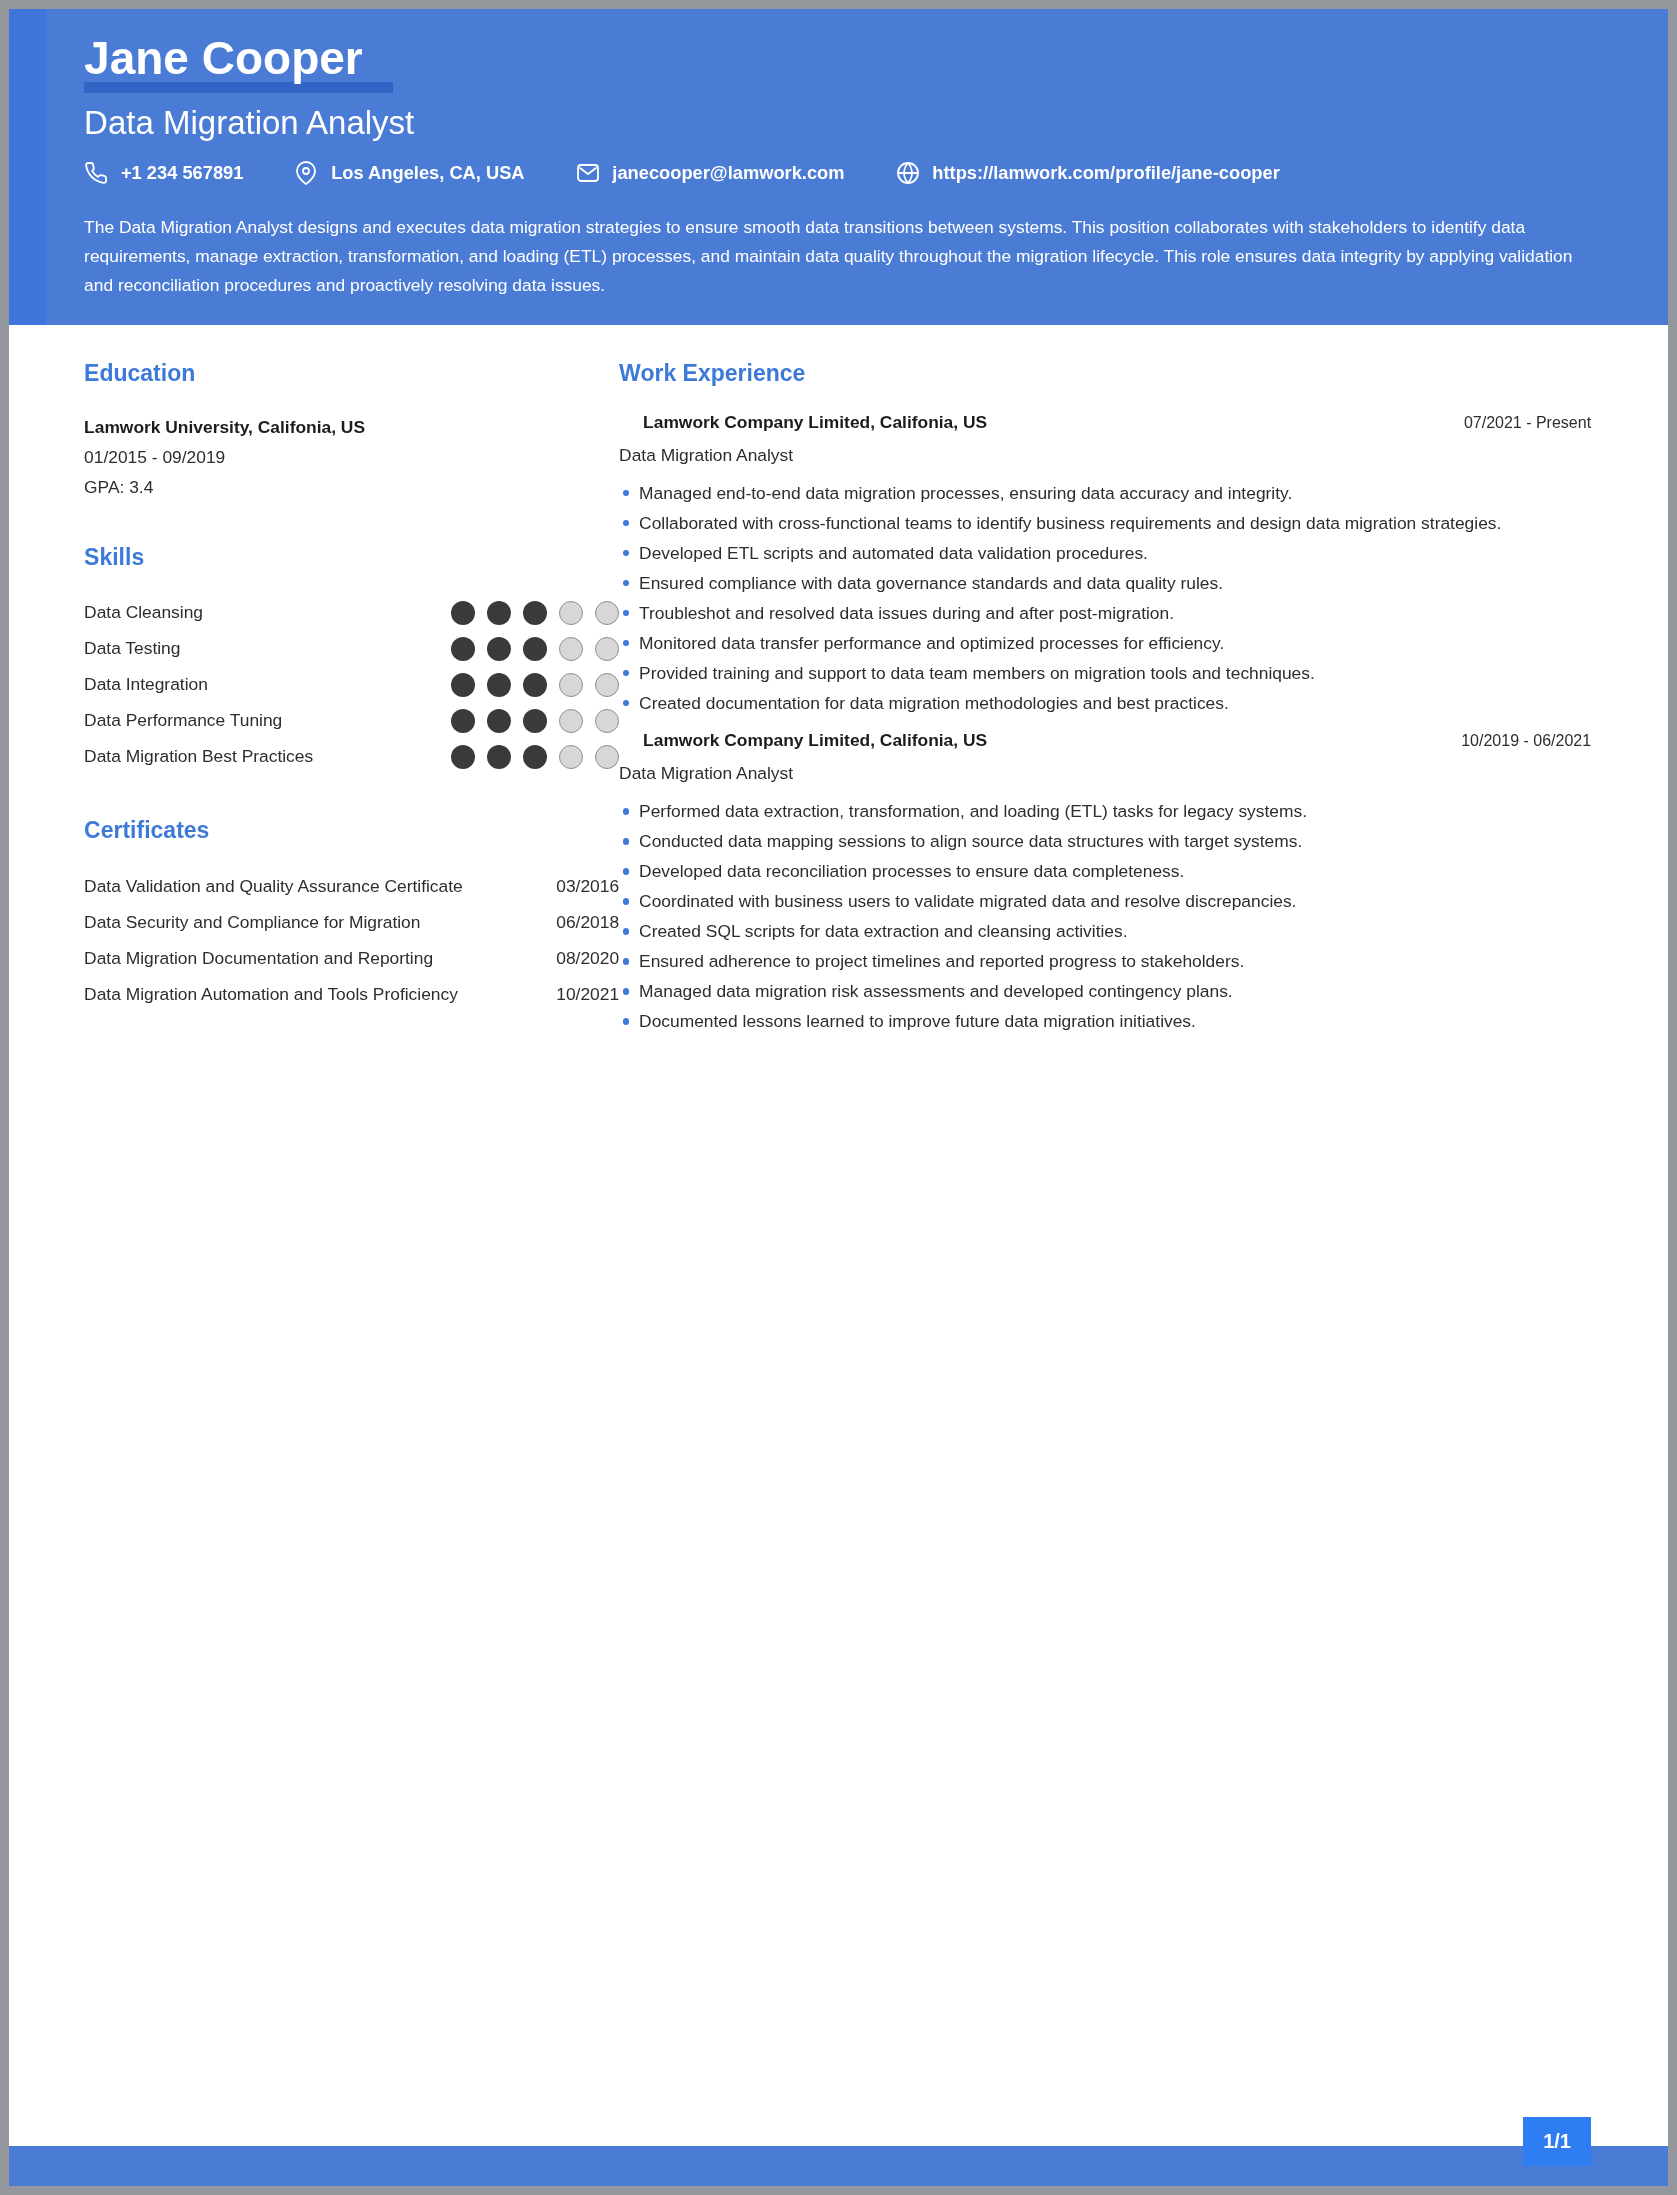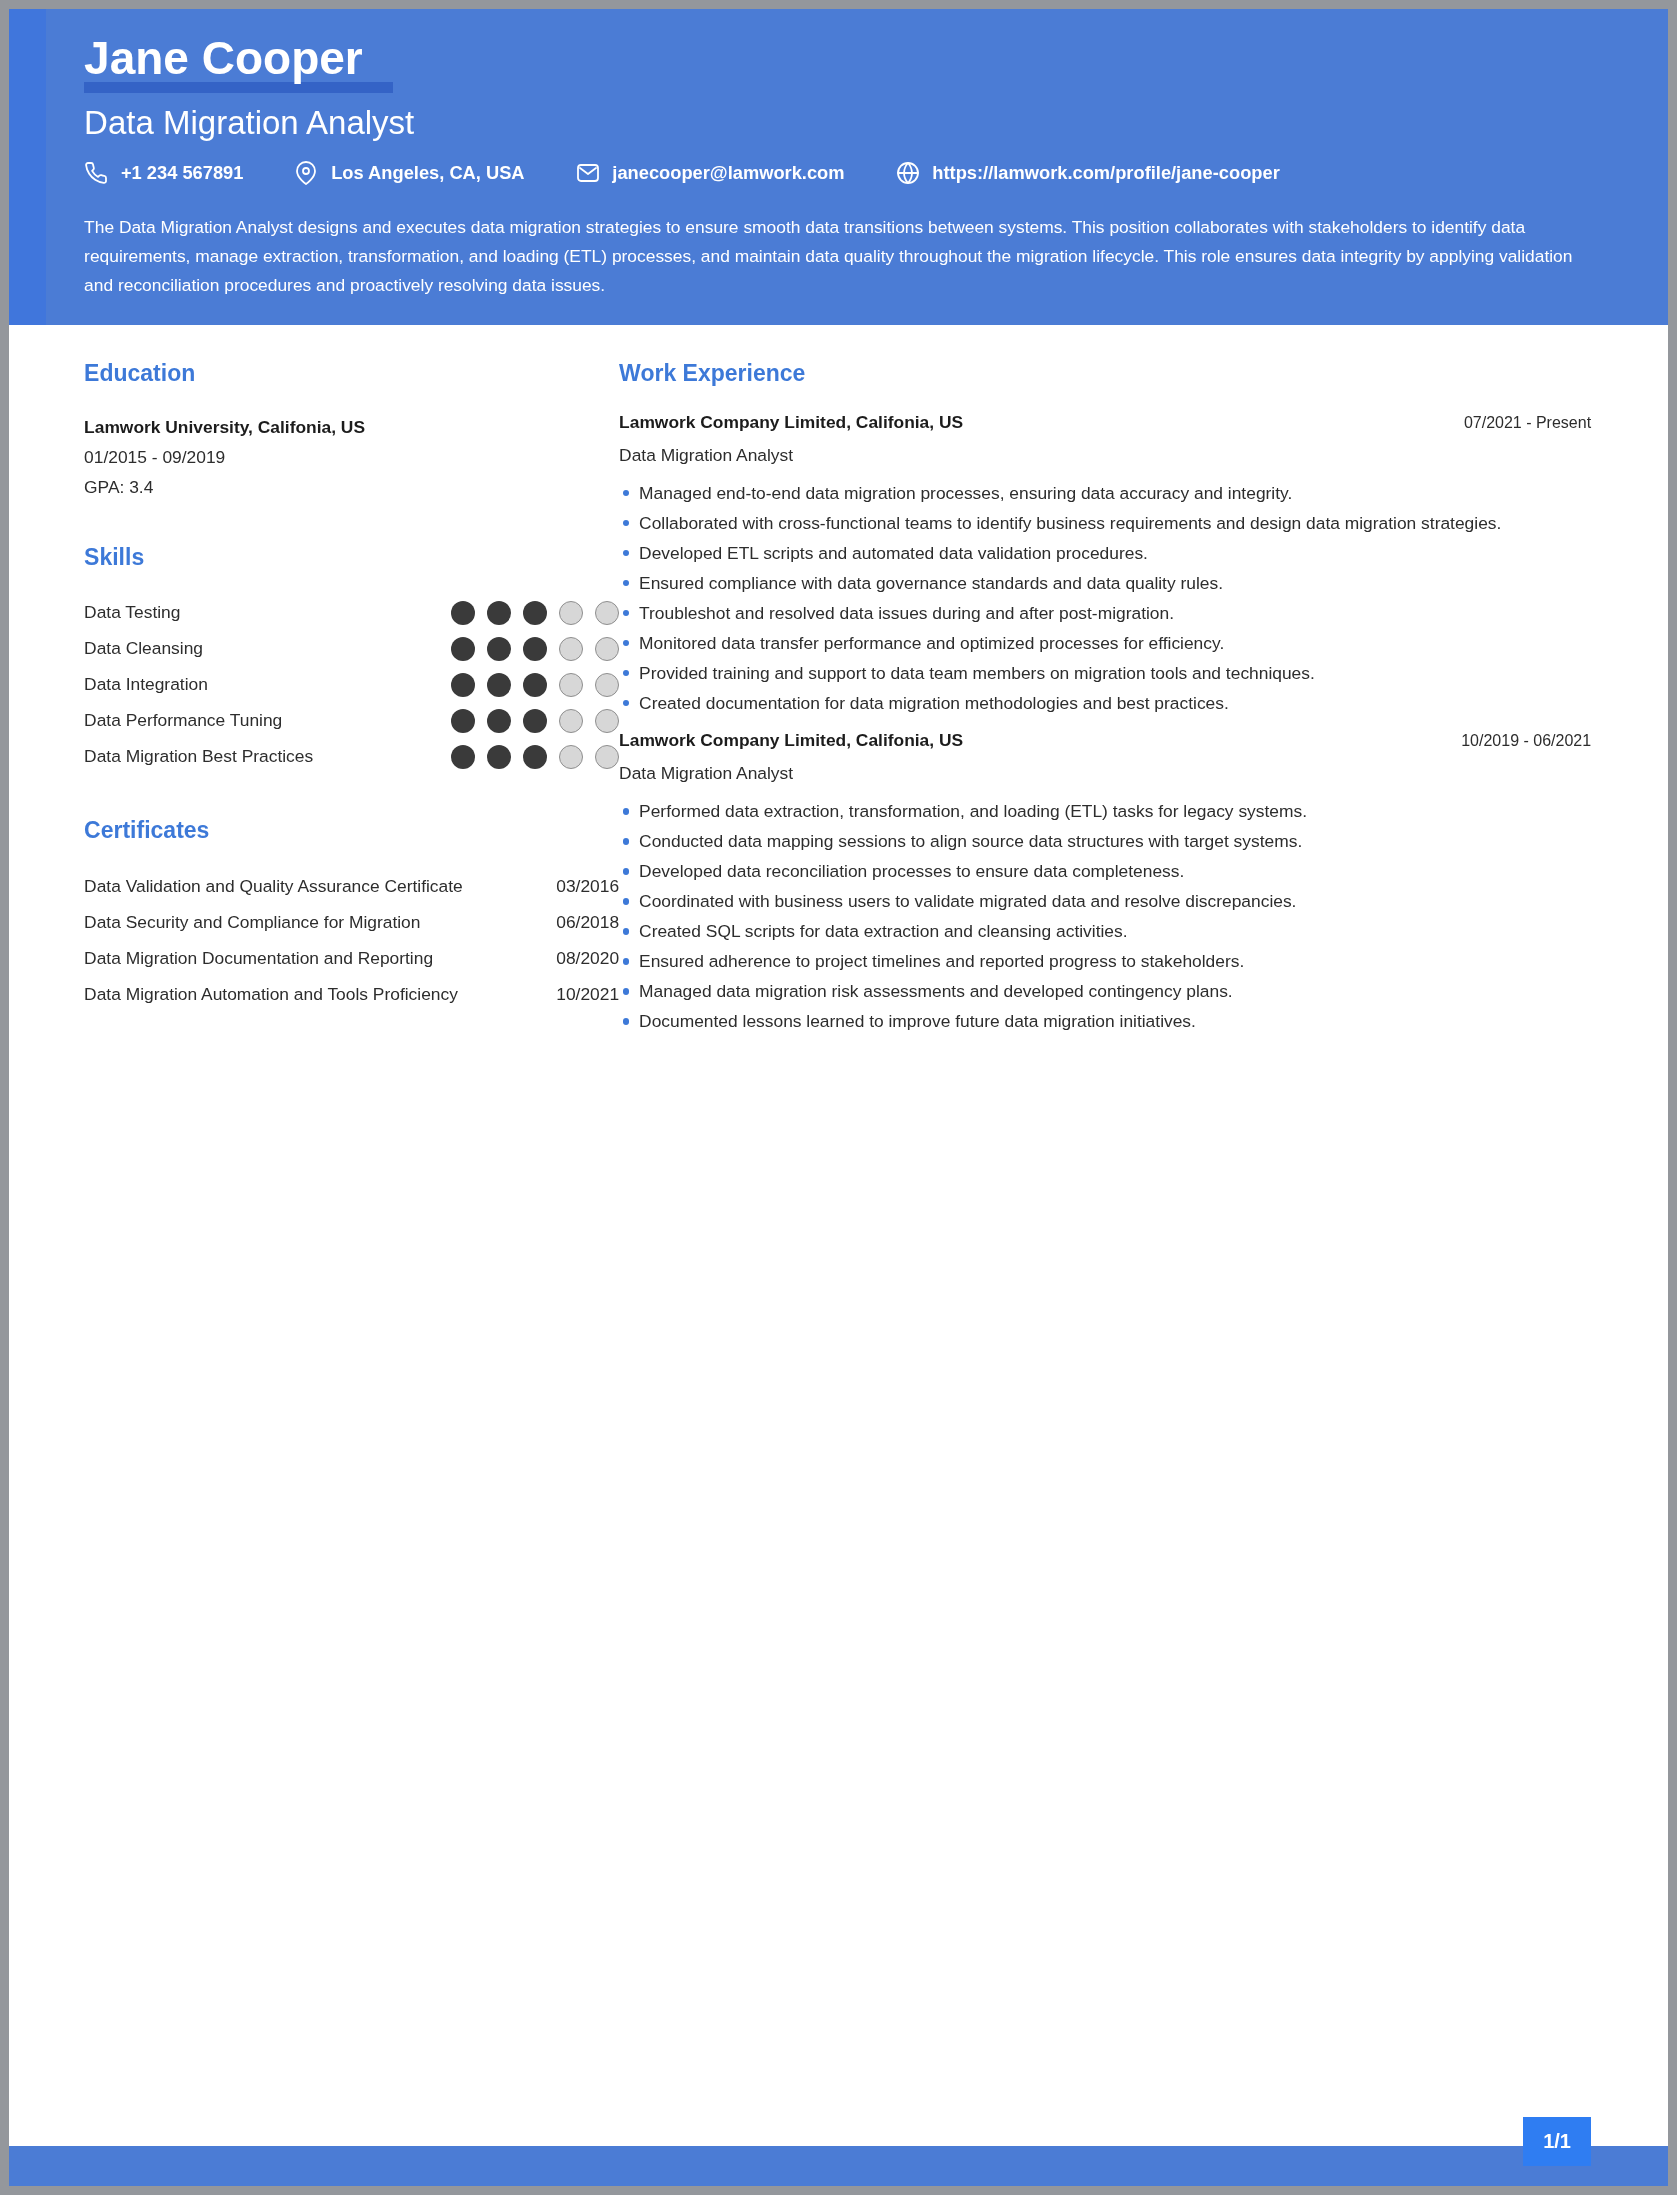--- a/index.html
+++ b/index.html
@@ -69,21 +69,21 @@
   .dot{width:24px;height:24px;border-radius:50%;}
   .dot.filled{background:var(--dot-filled);}
   .dot.empty{background:var(--dot-empty);border:1.8px solid var(--dot-empty-border);}
 
   .cert-row{display:flex;justify-content:space-between;align-items:center;height:36px;}
   .cert-name{font-size:17.4px;color:var(--text-dark);}
   .cert-date{font-size:17.4px;color:var(--text-dark);}
 
   .job + .job{margin-top:12.8px;}
   .job-head{display:flex;justify-content:space-between;align-items:baseline;}
-  .company{font-size:17.4px;font-weight:bold;color:var(--text-black);}
+  .company{font-size:17.4px;font-weight:bold;color:var(--text-black);margin-left:24px;}
   .job-dates{font-size:16px;color:var(--text-dark);}
   .job-title{font-size:17.4px;color:var(--text-dark);margin-top:11px;line-height:22px;}
   .bullets{list-style:none;margin:12px 0 0 0;padding:0;}
   .bullets li{position:relative;padding-left:20px;font-size:17.4px;line-height:30px;color:var(--text-dark);}
   .bullets li::before{content:"";position:absolute;left:3.7px;top:12px;width:6.4px;height:6.4px;border-radius:50%;background:var(--accent-blue);}
 
   
   .footer{flex:0 0 40px;background:var(--header-blue);position:relative;}
   .page-badge{
     position:absolute;right:77px;bottom:20px;
@@ -152,31 +152,31 @@
         <h2 class="section-heading">Education</h2>
         <p class="edu-line edu-school">Lamwork University, Califonia, US</p>
         <p class="edu-line">01/2015 - 09/2019</p>
         <p class="edu-line">GPA: 3.4</p>
       </section>
 
       <section class="section">
         <h2 class="section-heading">Skills</h2>
         <div id="skills-list">
             <div class="skill-row">
+              <span class="skill-label">Data Cleansing</span>
+              <span class="dots">
+                <span class="dot filled"></span>
+                <span class="dot filled"></span>
+                <span class="dot filled"></span>
+                <span class="dot empty"></span>
+                <span class="dot empty"></span>
+              </span>
+            </div>
+            <div class="skill-row">
               <span class="skill-label">Data Testing</span>
-              <span class="dots">
-                <span class="dot filled"></span>
-                <span class="dot filled"></span>
-                <span class="dot filled"></span>
-                <span class="dot empty"></span>
-                <span class="dot empty"></span>
-              </span>
-            </div>
-            <div class="skill-row">
-              <span class="skill-label">Data Cleansing</span>
               <span class="dots">
                 <span class="dot filled"></span>
                 <span class="dot filled"></span>
                 <span class="dot filled"></span>
                 <span class="dot empty"></span>
                 <span class="dot empty"></span>
               </span>
             </div>
             <div class="skill-row">
               <span class="skill-label">Data Integration</span>

